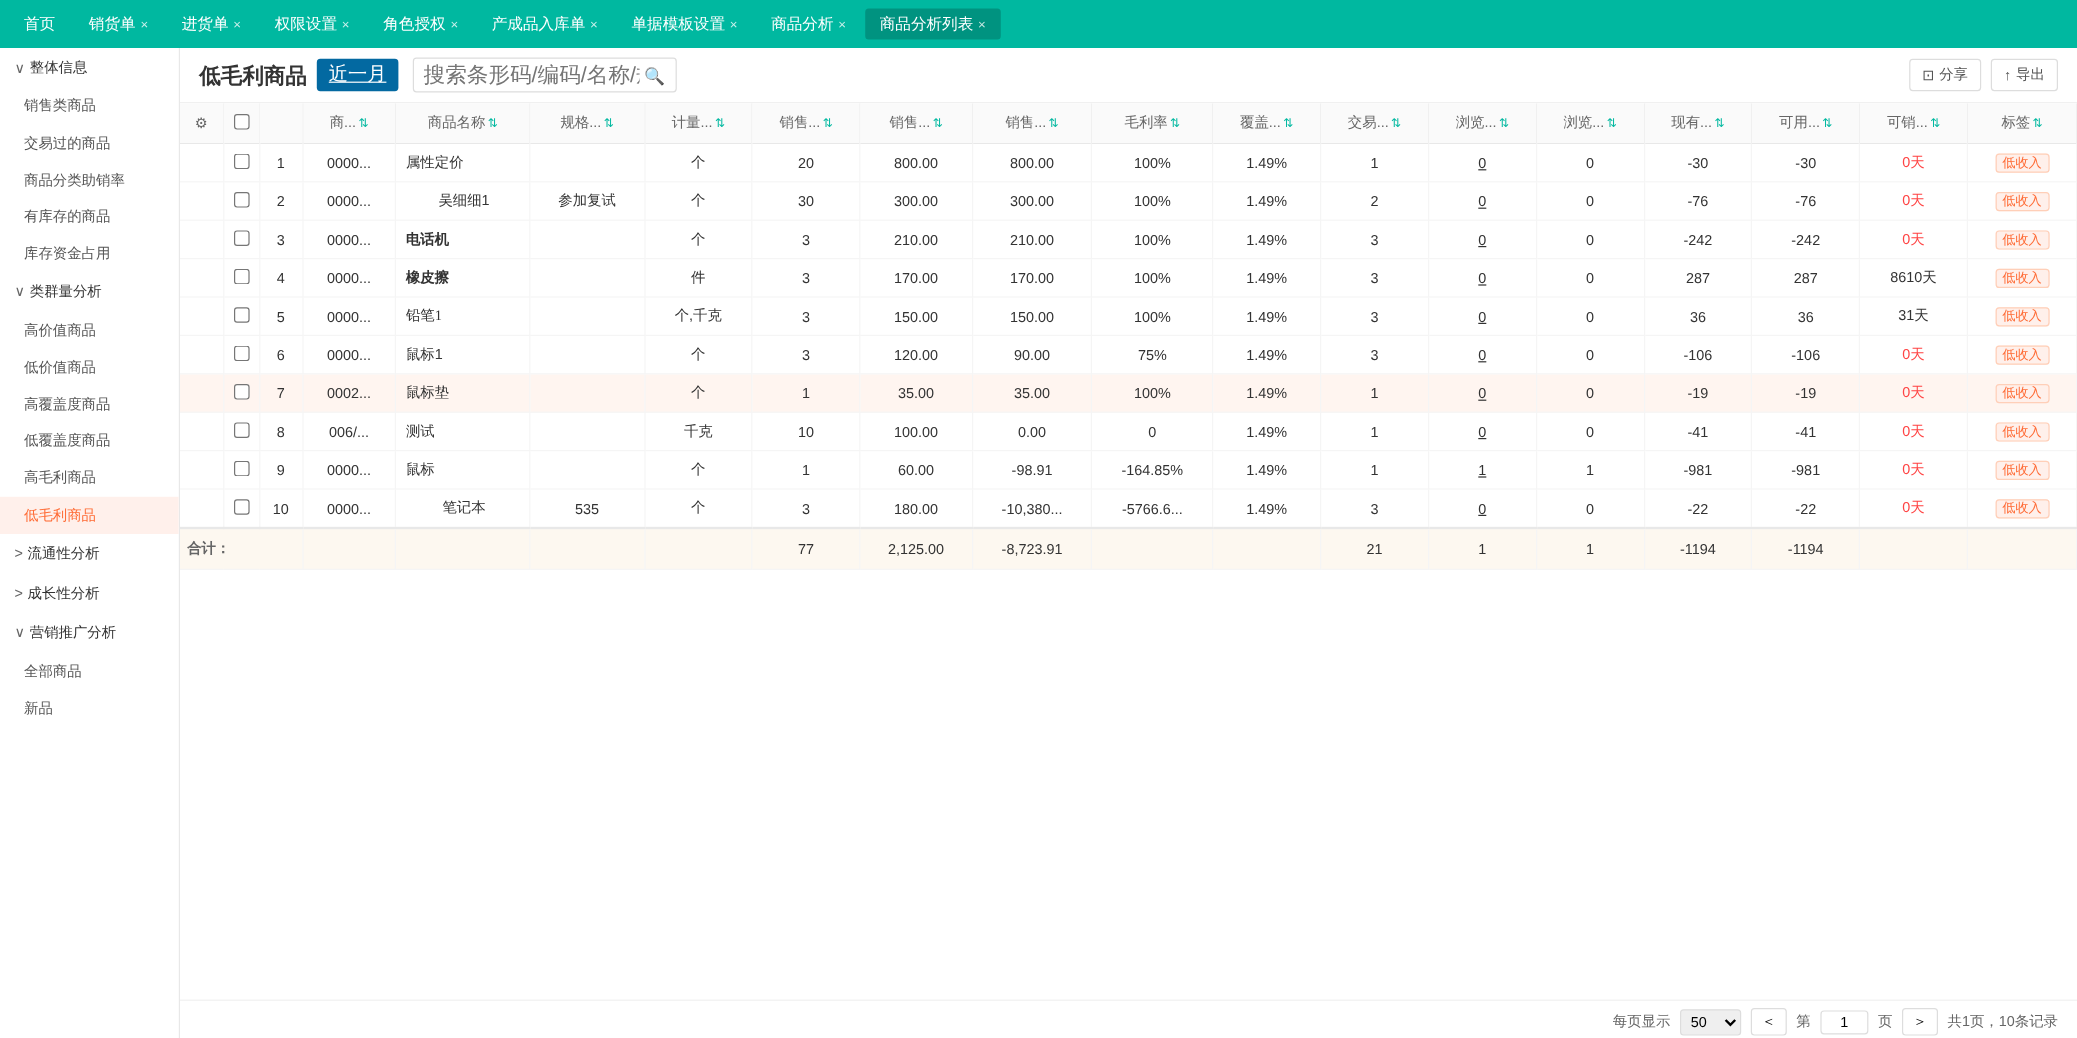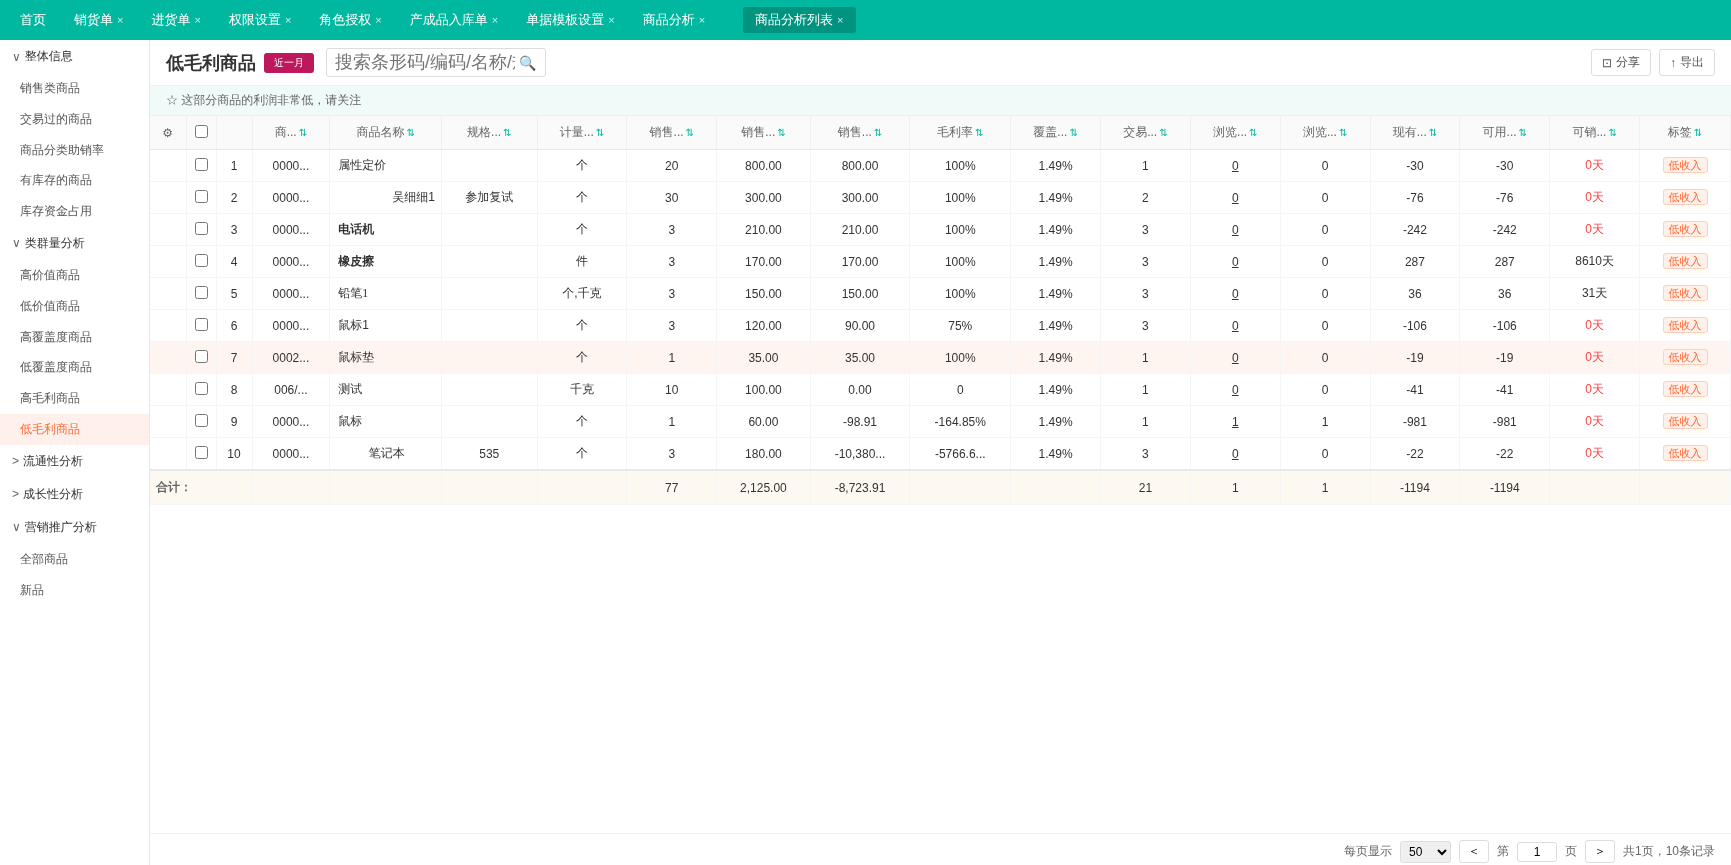--- a/index.html
+++ b/index.html
@@ -15,21 +15,21 @@
       gap: 4px;
     }
     .top-nav-item {
       color: #fff;
       padding: 4px 12px;
       cursor: pointer;
       font-size: 13px;
       border-radius: 3px;
       white-space: nowrap;
     }
-    .top-nav-item.active { background: rgba(0,0,0,0.2); margin-left: 22px; }
+    .top-nav-item.active { background: rgba(0,0,0,0.2); }
     .top-nav-item .close-x { margin-left: 4px; font-size: 11px; opacity: 0.8; }
     
     
     .main-layout {
       display: flex;
       height: calc(100vh - 36px);
     }
     
     
     .sidebar {
@@ -74,27 +74,28 @@
       border-bottom: 1px solid #f0f0f0;
       gap: 8px;
       flex-shrink: 0;
     }
     .page-title {
       font-size: 18px;
       font-weight: 600;
       color: #333;
     }
     .date-btn {
-      background: #be185d;
+      background: #0369a1;
       color: #fff;
       border: none;
       border-radius: 3px;
       padding: 3px 10px;
-      font-size: 10px;
+      font-size: 16px;
       cursor: pointer;
+      text-decoration: underline;
     }
     .search-box {
       display: flex;
       align-items: center;
       border: 1px solid #ddd;
       border-radius: 3px;
       padding: 3px 8px;
       gap: 4px;
       margin-left: 4px;
       width: 220px;
@@ -334,23 +335,20 @@
           <span>⊡</span>
           <span>分享</span>
         </button>
         <button class="action-btn">
           <span>↑</span>
           <span>导出</span>
         </button>
       </div>
     </div>
 
-    <div class="warning-banner">
-      <span>☆ 这部分商品的利润非常低，请关注</span>
-    </div>
 
     <div class="table-container">
       <table>
         <thead>
           <tr>
             <th class="settings-col">⚙</th>
             <th class="checkbox-col"><input type="checkbox" style=""></th>
             <th class="num-col"></th>
             <th>商...<span class="sort-icon">⇅</span></th>
             <th>商品名称<span class="sort-icon">⇅</span></th>
@@ -390,21 +388,21 @@
     <td>-30</td>
     <td>-30</td>
     <td style="color:#ff4444">0天</td>
     <td><span class="tag-low-income">低收入</span></td>
   </tr>
             <tr>
     <td></td>
     <td><input type="checkbox" style=""></td>
     <td>2</td>
     <td>0000...</td>
-    <td style="text-align:right; padding-left:8px;">吴细细1</td>
+    <td style="text-align:center; padding-left:8px;">吴细细1</td>
     <td>参加复试</td>
     <td>个</td>
     <td>30</td>
     <td>300.00</td>
     <td>300.00</td>
     <td>100%</td>
     <td>1.49%</td>
     <td>2</td>
     <td><span class="link-underline">0</span></td>
     <td>0</td>

